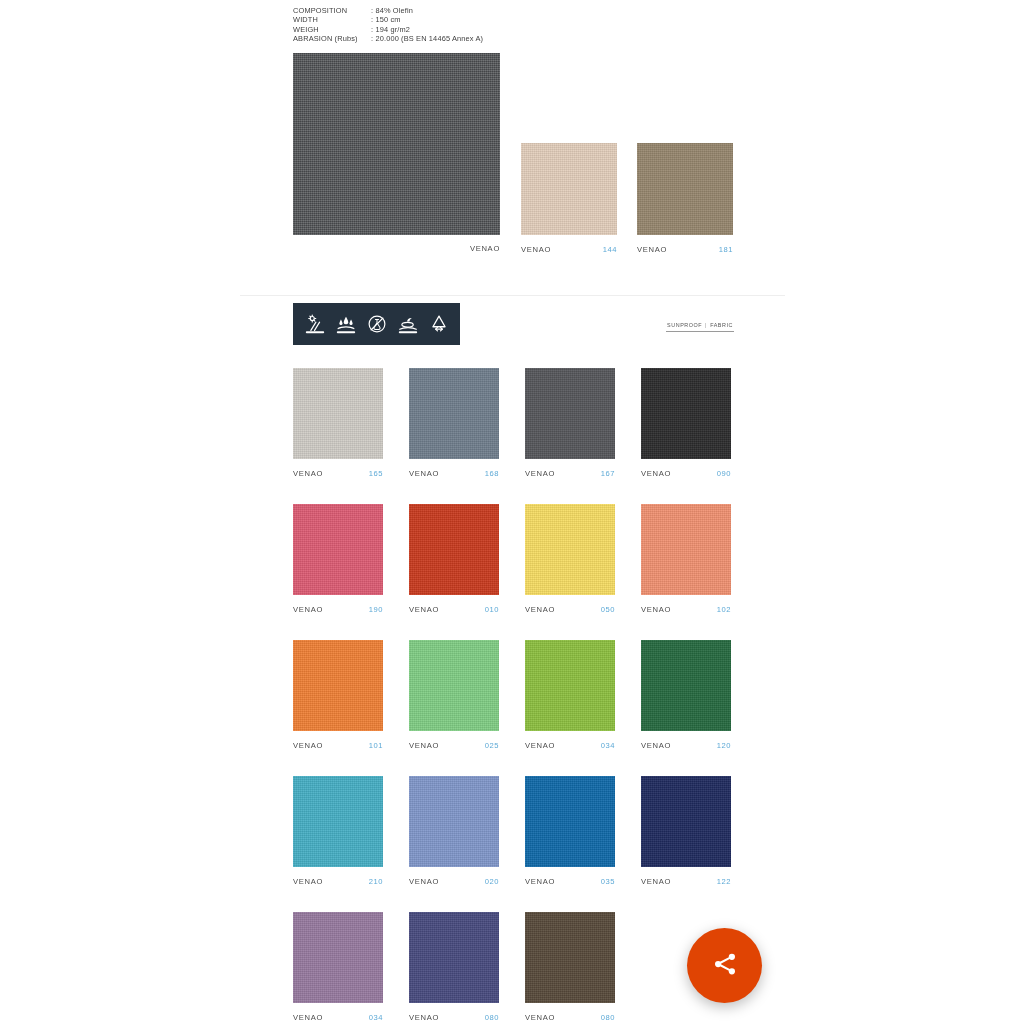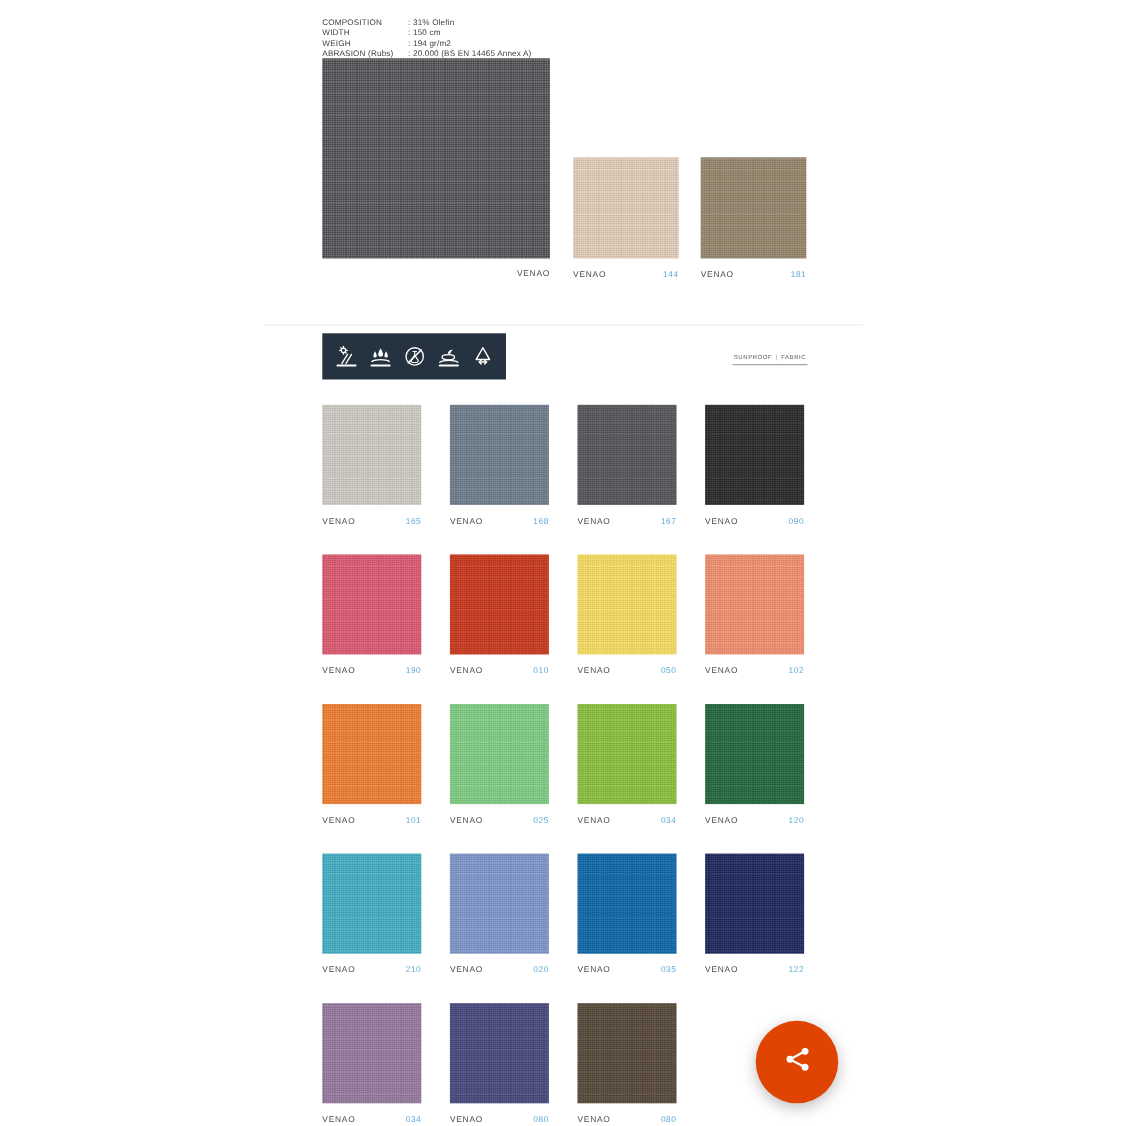--- a/index.html
+++ b/index.html
@@ -15,21 +15,21 @@
     position: relative;
     width: 1024px;
     height: 1024px;
     background: #ffffff;
   }
 
   
   .spec-block {
     position: absolute;
     left: 293px;
-    top: 16px;
+    top: 6px;
     width: 300px;
   }
   .spec-row {
     display: flex;
     font-size: 7.4px;
     line-height: 9.4px;
     color: #3e3e3e;
     letter-spacing: 0.15px;
     white-space: nowrap;
   }
@@ -176,21 +176,21 @@
   }
 </style>
 </head>
 <body>
 
 <div id="page">
 
   <div class="spec-block">
       <div class="spec-row">
         <span class="spec-key">COMPOSITION</span>
-        <span class="spec-val">: 31% Olefin</span>
+        <span class="spec-val">: 84% Olefin</span>
       </div>
       <div class="spec-row">
         <span class="spec-key">WIDTH</span>
         <span class="spec-val">: 150 cm</span>
       </div>
       <div class="spec-row">
         <span class="spec-key">WEIGH</span>
         <span class="spec-val">: 194 gr/m2</span>
       </div>
       <div class="spec-row">

